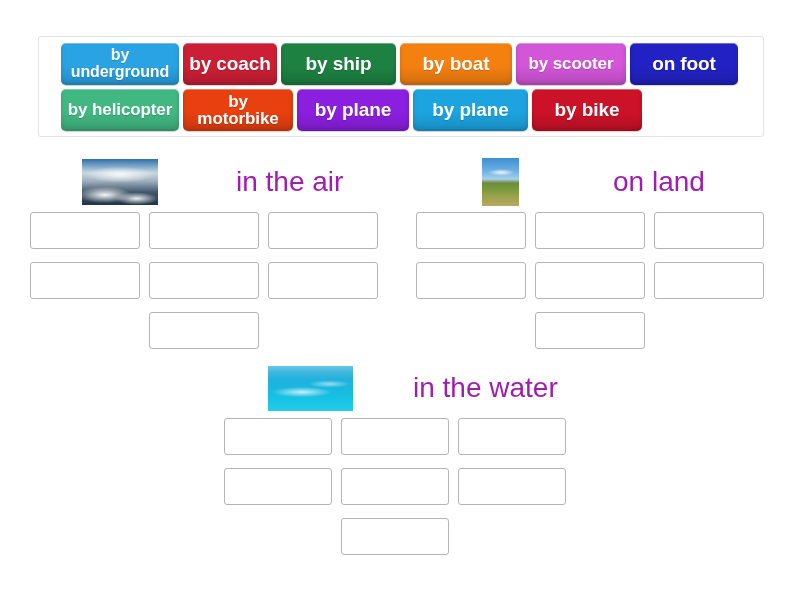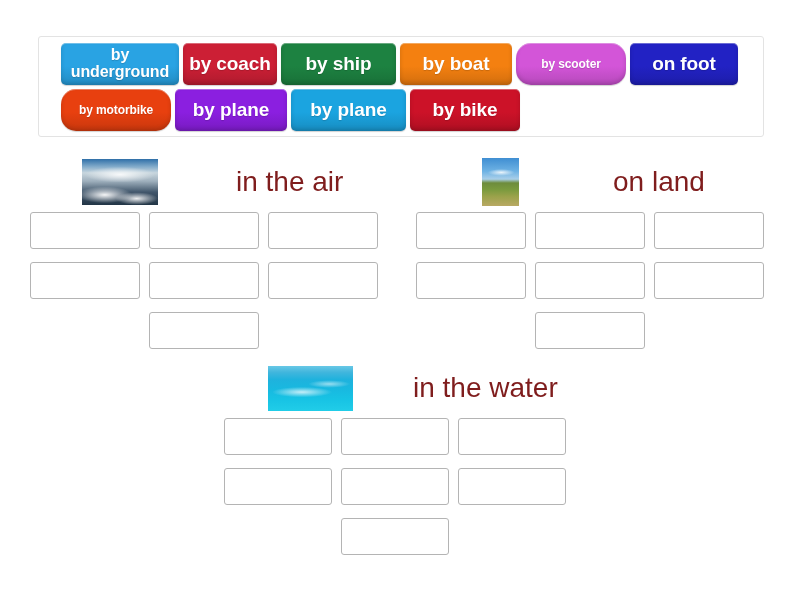--- a/index.html
+++ b/index.html
@@ -52,42 +52,42 @@
     letter-spacing: -0.1px;
     padding: 0 6px;
     cursor: move;
     user-select: none;
     box-shadow: inset 0 1px 0 rgba(255,255,255,0.34),
                 inset 0 -2px 4px rgba(0,0,0,0.16),
                 0 1px 1px rgba(0,0,0,0.18);
     text-shadow: 0 1px 1px rgba(0,0,0,0.16);
   }
   .tile.two-line { font-size: 16px; line-height: 1.05; }
-  .tile.small    { font-size: 12px; border-radius: 15px; }
+  .tile.small    { font-size: 17px; }
 
   
   .category {
     position: absolute;
   }
   .cat-head {
     display: flex;
     flex-direction: row;
     align-items: center;
     height: 60px;
   }
   .cat-thumb {
     flex: 0 0 auto;
     background-size: cover;
     background-position: center;
     border: 0;
   }
   .cat-title {
     font-size: 28px;
     font-weight: 400;
-    color: #7f1d1d;
+    color: #a21caf;
     white-space: nowrap;
   }
 
   .slot-grid {
     display: flex;
     flex-wrap: wrap;
   }
   .slot {
     box-sizing: border-box;
     height: 37px;
@@ -124,20 +124,21 @@
 <div id="tile-bank">
     <div class="tile-row">
       <div class="tile two-line" style="width: 118px; background: linear-gradient(rgb(41, 163, 227) 0%, rgb(41, 163, 227) 55%, rgb(35, 140, 195) 100%);">by underground</div>
       <div class="tile" style="width: 94px; background: linear-gradient(rgb(204, 31, 53) 0%, rgb(204, 31, 53) 55%, rgb(175, 27, 46) 100%);">by coach</div>
       <div class="tile" style="width: 115px; background: linear-gradient(rgb(29, 130, 65) 0%, rgb(29, 130, 65) 55%, rgb(25, 112, 56) 100%);">by ship</div>
       <div class="tile" style="width: 112px; background: linear-gradient(rgb(244, 128, 16) 0%, rgb(244, 128, 16) 55%, rgb(210, 110, 14) 100%);">by boat</div>
       <div class="tile small" style="width: 110px; background: linear-gradient(rgb(211, 85, 216) 0%, rgb(211, 85, 216) 55%, rgb(181, 73, 186) 100%);">by scooter</div>
       <div class="tile" style="width: 108px; background: linear-gradient(rgb(34, 34, 196) 0%, rgb(34, 34, 196) 55%, rgb(29, 29, 169) 100%);">on foot</div>
     </div>
     <div class="tile-row">
+      <div class="tile small" style="width: 118px; background: linear-gradient(rgb(65, 184, 130) 0%, rgb(65, 184, 130) 55%, rgb(56, 158, 112) 100%);">by helicopter</div>
       <div class="tile small" style="width: 110px; background: linear-gradient(rgb(232, 64, 15) 0%, rgb(232, 64, 15) 55%, rgb(200, 55, 13) 100%);">by motorbike</div>
       <div class="tile" style="width: 112px; background: linear-gradient(rgb(139, 31, 224) 0%, rgb(139, 31, 224) 55%, rgb(120, 27, 193) 100%);">by plane</div>
       <div class="tile" style="width: 115px; background: linear-gradient(rgb(27, 164, 224) 0%, rgb(27, 164, 224) 55%, rgb(23, 141, 193) 100%);">by plane</div>
       <div class="tile" style="width: 110px; background: linear-gradient(rgb(204, 18, 40) 0%, rgb(204, 18, 40) 55%, rgb(175, 15, 34) 100%);">by bike</div>
     </div>
   </div>
 
 <div class="category" id="cat-0" style="left:30px; top:152px; width:370px;">
   <div class="cat-head">
     <div class="cat-thumb thumb-air" style="width:76px;height:46px;margin-left:52px;"></div>

